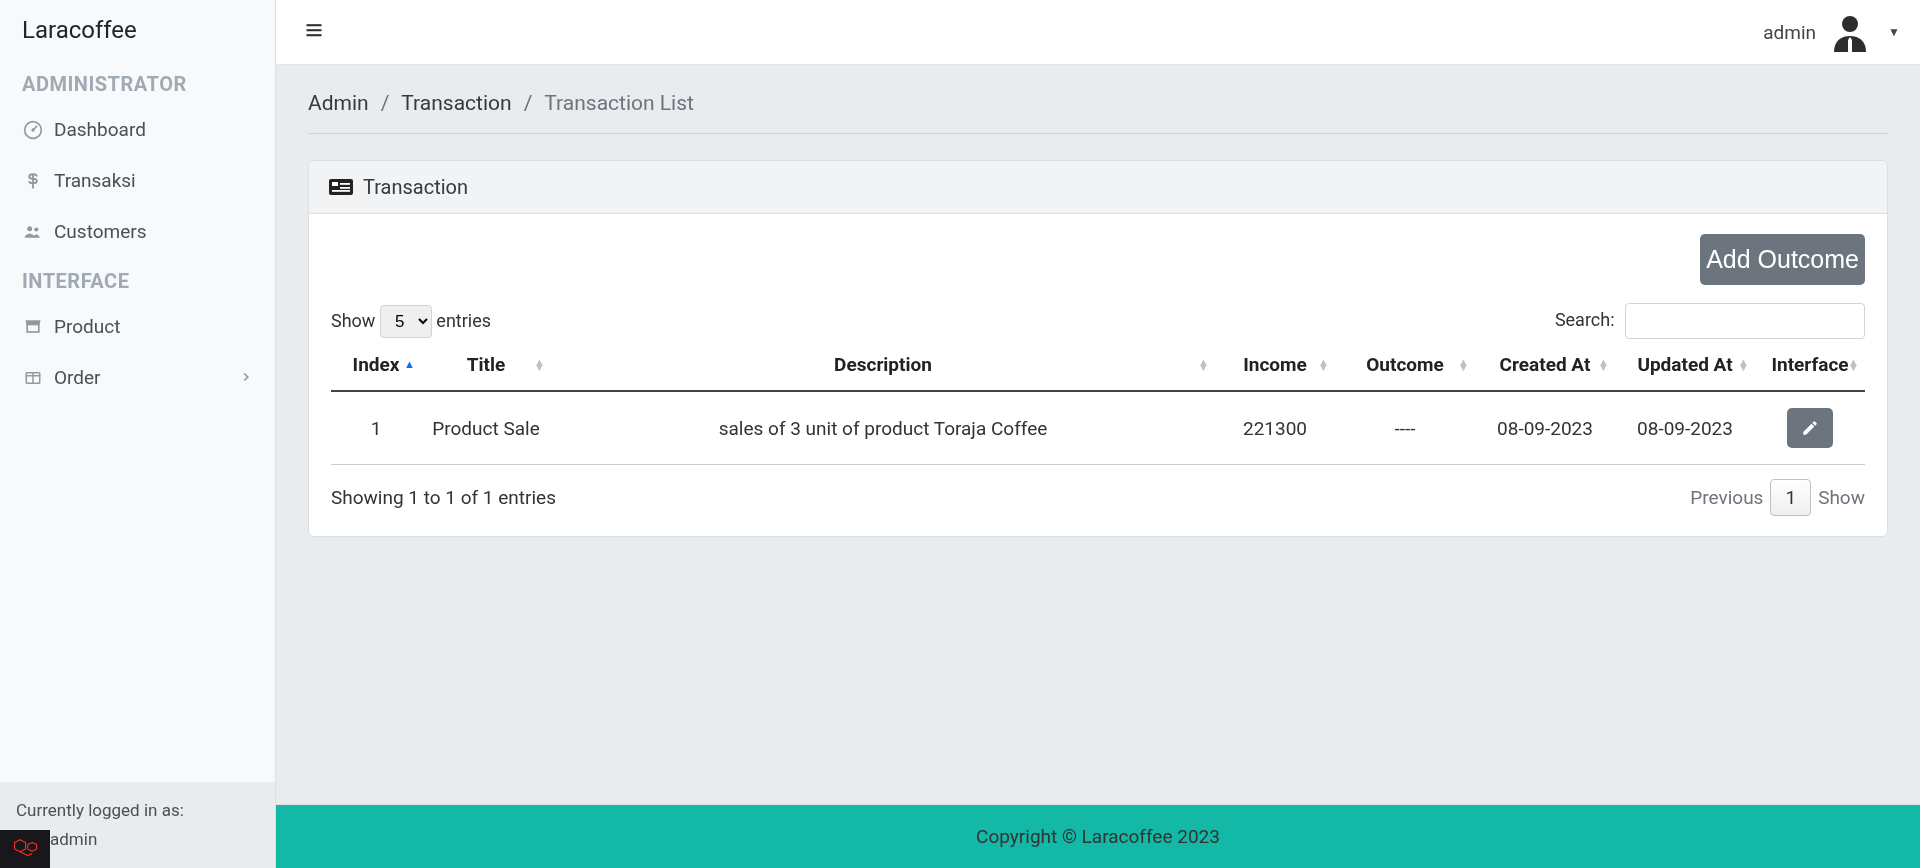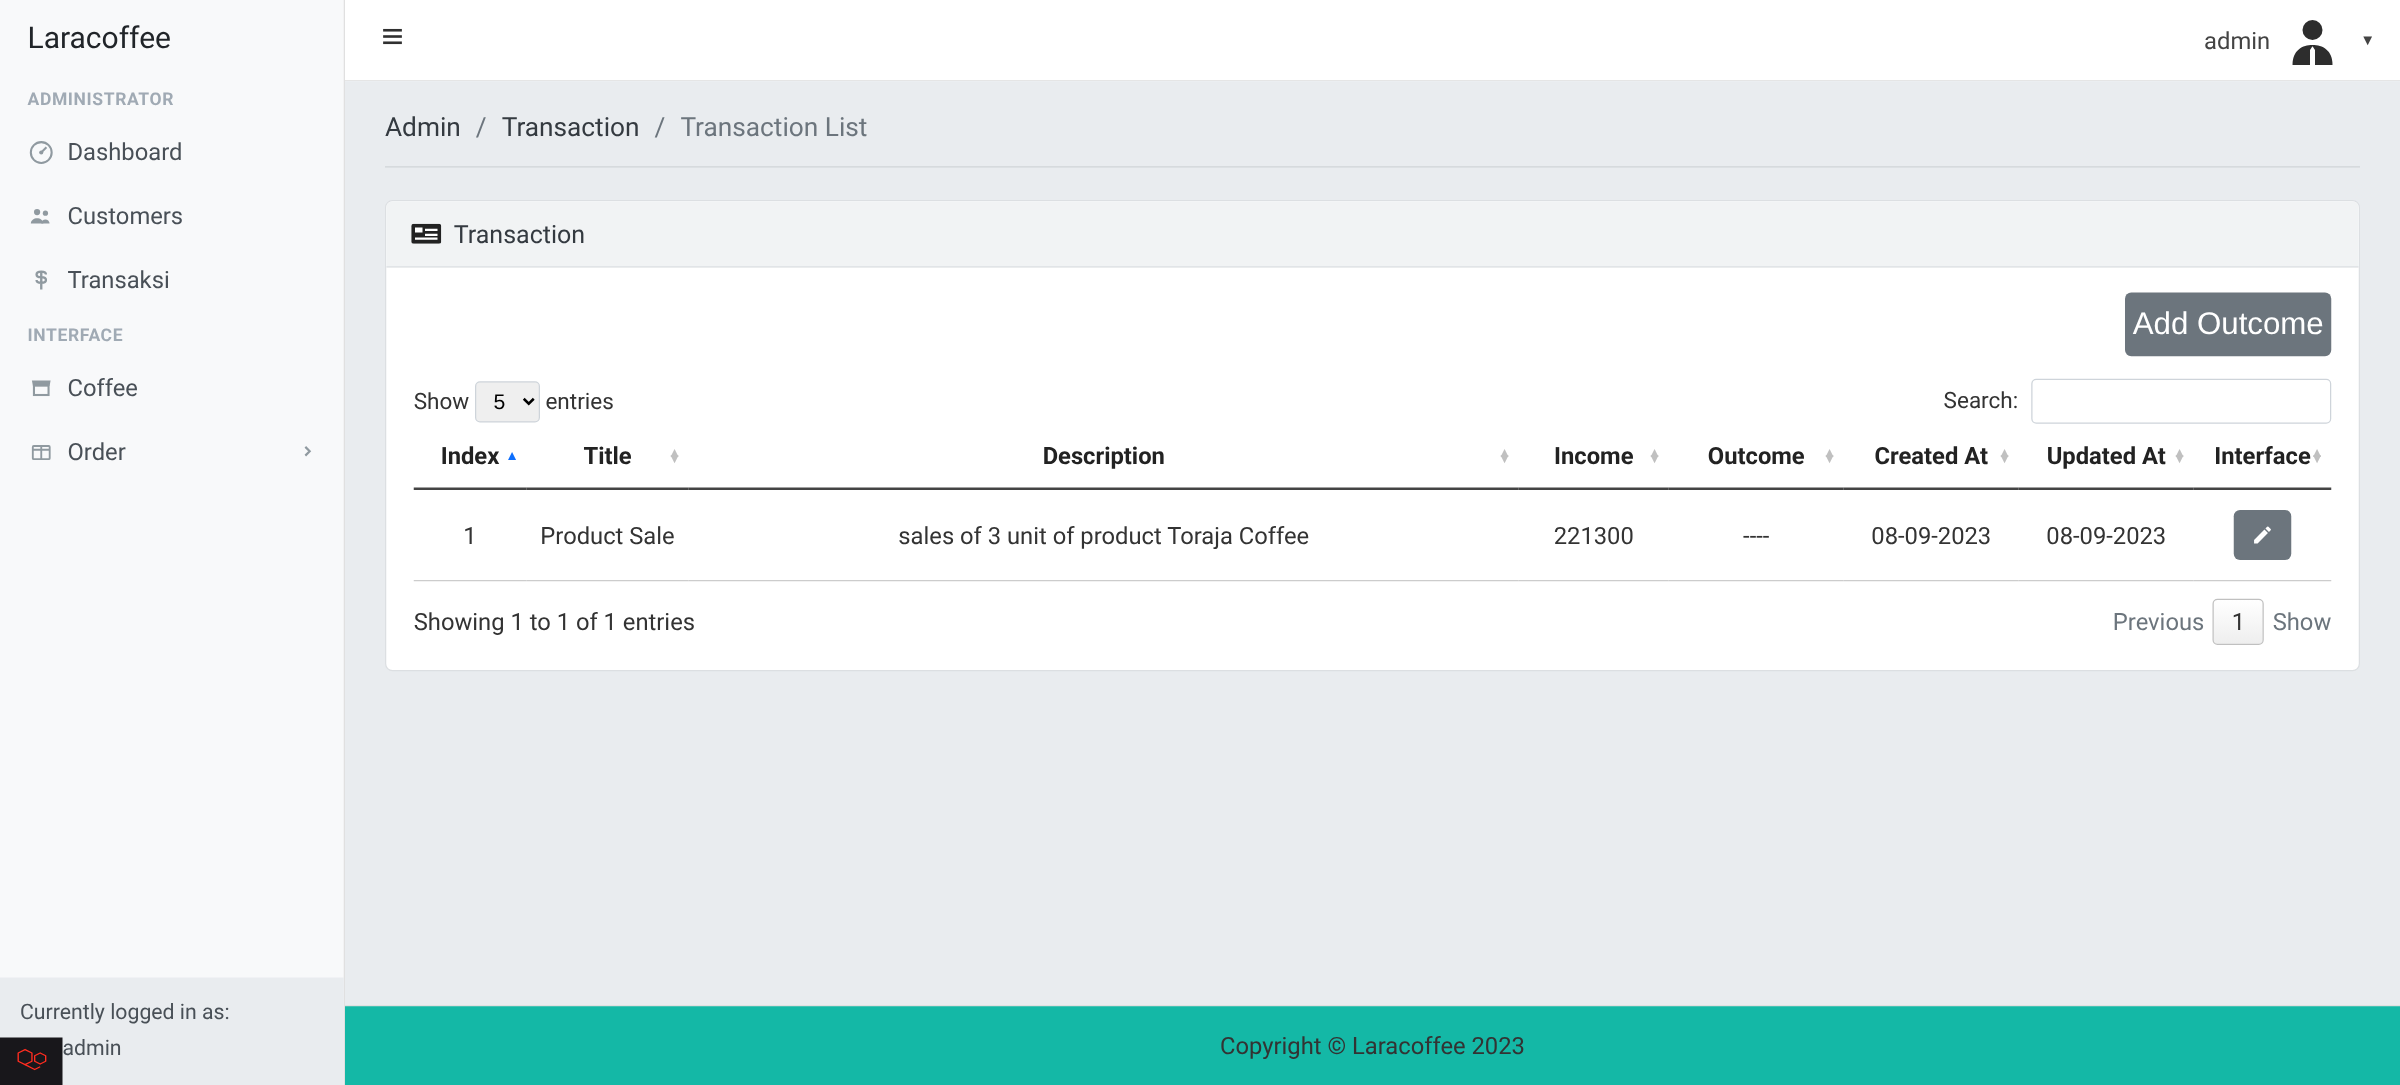--- a/index.html
+++ b/index.html
@@ -1,20 +1,20 @@
 <!DOCTYPE html>
 <html><head>
 <meta charset="utf-8">
 <style>
 * { box-sizing: border-box; margin: 0; padding: 0; }
 body { font-family: -apple-system, BlinkMacSystemFont, "Segoe UI", Roboto, "Helvetica Neue", Arial, sans-serif; background: #f4f6f9; color: #212529; font-size: 16px; }
 .wrapper { display: flex; min-height: 100vh; }
 .sidebar { width: 276px; background: #f8f9fa; border-right: 1px solid #e0e0e0; display: flex; flex-direction: column; }
 .brand { padding: 16px 22px; font-size: 24px; font-weight: 400; color: #212529; }
-.nav-section-label { padding: 12px 22px 8px; font-size: 14px; font-weight: 700; color: #a0aab4; letter-spacing: 0.5px; }
+.nav-section-label { padding: 12px 22px 8px; font-size: 20px; font-weight: 700; color: #a0aab4; letter-spacing: 0.5px; }
 .nav-item { display: flex; align-items: center; padding: 14px 22px; color: #495057; cursor: pointer; font-size: 19px; font-weight: 400; }
 .nav-item .icon { width: 22px; height: 22px; margin-right: 10px; display: inline-flex; align-items: center; justify-content: center; color: #909aa0; }
 .nav-item .caret { margin-left: auto; color: #909aa0; }
 .sidebar-footer { margin-top: auto; padding: 14px 16px 14px 16px; background: #e9ecef; font-size: 17px; color: #495057; line-height: 1.7; position: relative; }
 .sidebar-footer .laravel-badge { position: absolute; left: 0; bottom: 0; width: 50px; height: 38px; background: #18171b; display: flex; align-items: center; justify-content: center; }
 .sidebar-footer .laravel-badge svg { width: 28px; height: 22px; }
 .main { flex: 1; display: flex; flex-direction: column; }
 .topbar { background: #fff; display: flex; align-items: center; padding: 12px 20px; border-bottom: 1px solid #e5e5e5; }
 .hamburger { font-size: 22px; color: #303030; cursor: pointer; padding: 4px 8px; }
 .topbar-spacer { flex: 1; }
@@ -62,49 +62,49 @@
             <circle cx="12" cy="12" r="10" fill="none" stroke="currentColor" stroke-width="2"></circle>
             <circle cx="12" cy="12" r="2"></circle>
             <line x1="12" y1="12" x2="17" y2="7" stroke="currentColor" stroke-width="2"></line>
           </svg>
       </span>
       <span>Dashboard</span>
     </div>
 
     <div class="nav-item">
       <span class="icon">
+        <svg viewBox="0 0 24 24" width="18" height="18" fill="none" stroke="currentColor" stroke-width="2.5">
+            <path d="M12 2v20M17 6c0-2-2-3-5-3s-5 1-5 3 2 3 5 3 5 1 5 3-2 3-5 3-5-1-5-3"></path>
+          </svg>
+      </span>
+      <span>Transaksi</span>
+    </div>
+
+    <div class="nav-item">
+      <span class="icon">
         <svg viewBox="0 0 24 24" width="20" height="20" fill="currentColor">
             <circle cx="8" cy="8" r="3"></circle>
             <circle cx="16" cy="9" r="2.5"></circle>
             <path d="M2 19c0-3 3-5 6-5s6 2 6 5"></path>
             <path d="M12 19c0-2.5 2-4 4-4s4 1.5 4 4"></path>
           </svg>
       </span>
       <span>Customers</span>
     </div>
 
-    <div class="nav-item">
-      <span class="icon">
-        <svg viewBox="0 0 24 24" width="18" height="18" fill="none" stroke="currentColor" stroke-width="2.5">
-            <path d="M12 2v20M17 6c0-2-2-3-5-3s-5 1-5 3 2 3 5 3 5 1 5 3-2 3-5 3-5-1-5-3"></path>
-          </svg>
-      </span>
-      <span>Transaksi</span>
-    </div>
-
     <div class="nav-section-label">INTERFACE</div>
 
     <div class="nav-item">
       <span class="icon">
         <svg viewBox="0 0 24 24" width="20" height="20" fill="currentColor">
             <path d="M3 4h18l-1 5H4z"></path>
             <rect x="5" y="9" width="14" height="9" fill="none" stroke="currentColor" stroke-width="2"></rect>
           </svg>
       </span>
-      <span>Coffee</span>
+      <span>Product</span>
     </div>
 
     <div class="nav-item">
       <span class="icon">
         <svg viewBox="0 0 24 24" width="18" height="18" fill="none" stroke="currentColor" stroke-width="2">
             <rect x="3" y="5" width="18" height="14" rx="1"></rect>
             <line x1="12" y1="5" x2="12" y2="19"></line>
             <line x1="3" y1="9" x2="21" y2="9"></line>
           </svg>
       </span>

